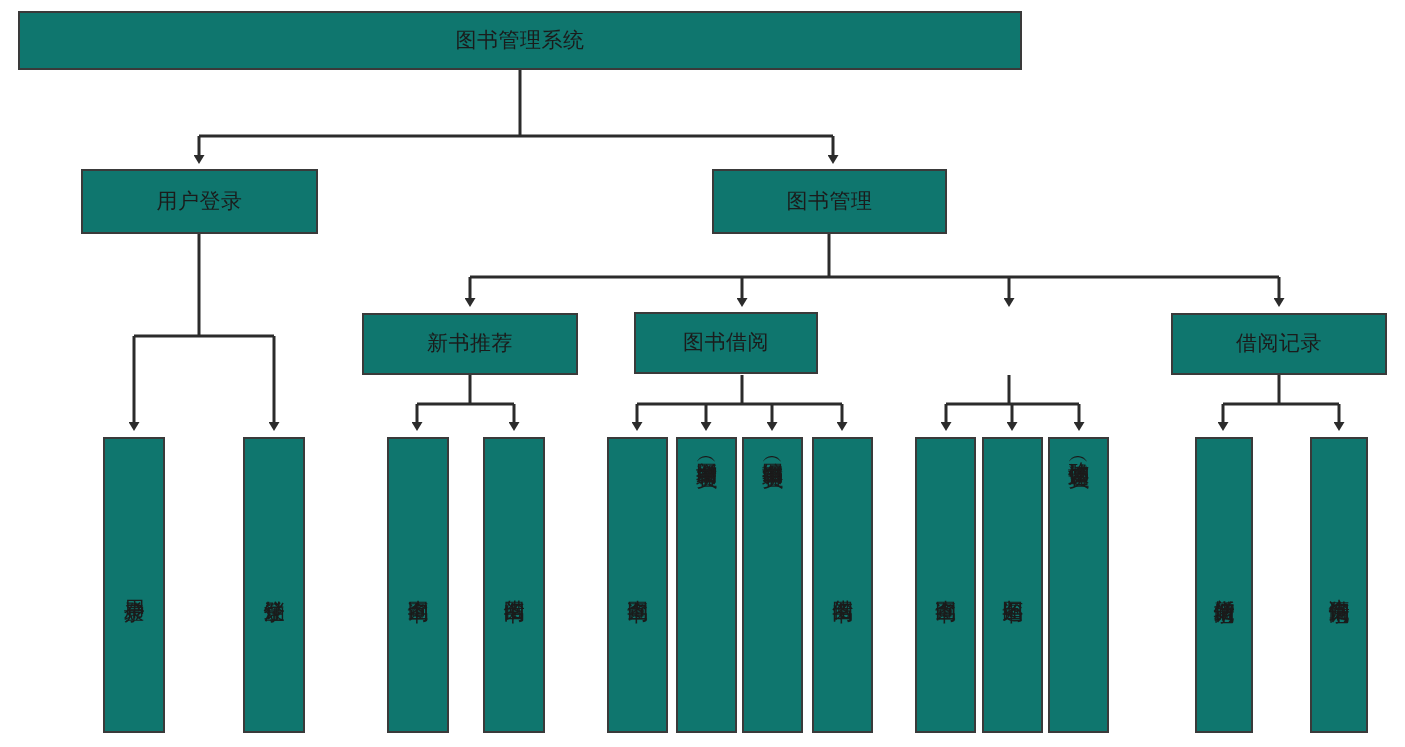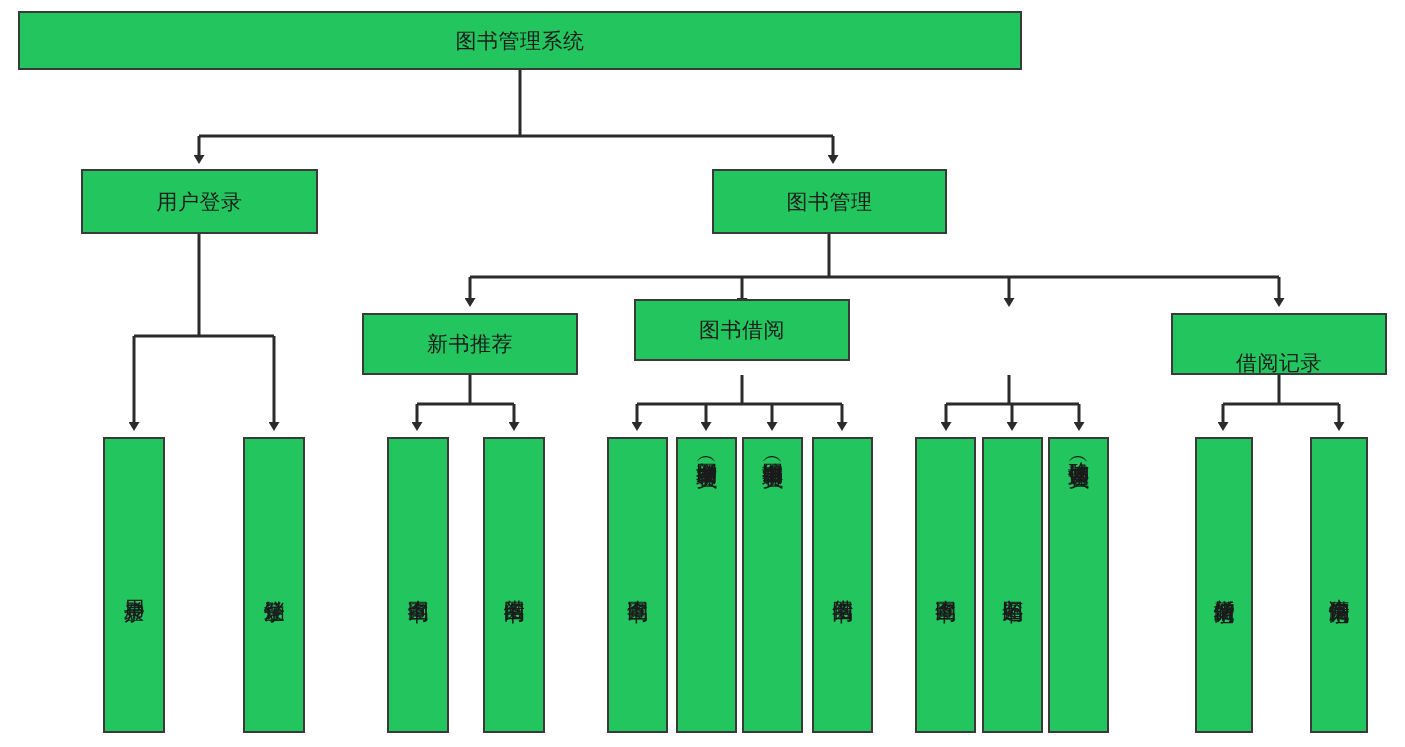--- a/index.html
+++ b/index.html
@@ -21,27 +21,28 @@
     position: absolute;
     left: 0;
     top: 0;
     width: 1405px;
     height: 747px;
     pointer-events: none;
   }
   .node {
     position: absolute;
     box-sizing: border-box;
-    background: #22c55e;
+    background: #0f766e;
     border: 2px solid #3a3a3a;
     display: flex;
     align-items: center;
     justify-content: center;
     color: #1b1b1b;
     z-index: 2;
+    font-family: Liberation Serif, serif;
   }
   .node-label {
     display: block;
     text-align: center;
     line-height: 1.02;
     letter-spacing: 0.5px;
   }
   .node.horizontal .node-label {
     font-size: 21px;
     white-space: nowrap;
@@ -136,26 +137,26 @@
   </div>
 
   <div class="node horizontal" style="left:362px; top:313px; width:216px; height:62px;">
     <span class="node-label">新书推荐</span>
   </div>
 
   <div class="node horizontal" style="left:712px; top:169px; width:235px; height:65px;">
     <span class="node-label">图书管理</span>
   </div>
 
-  <div class="node horizontal" style="left:634px; top:299px; width:216px; height:62px;">
+  <div class="node horizontal" style="left:634px; top:312px; width:184px; height:62px;">
     <span class="node-label">图书借阅</span>
   </div>
 
 
-  <div class="node horizontal" style="left:1171px; top:313px; width:216px; height:62px;align-items:flex-end;">
+  <div class="node horizontal" style="left:1171px; top:313px; width:216px; height:62px;">
     <span class="node-label">借阅记录</span>
   </div>
 
   <div class="node vertical centered" style="left:103px; top:437px; width:62px; height:296px;">
     <span class="node-label">用户登录</span>
   </div>
 
   <div class="node vertical centered" style="left:243px; top:437px; width:62px; height:296px;">
     <span class="node-label">注销登录</span>
   </div>

